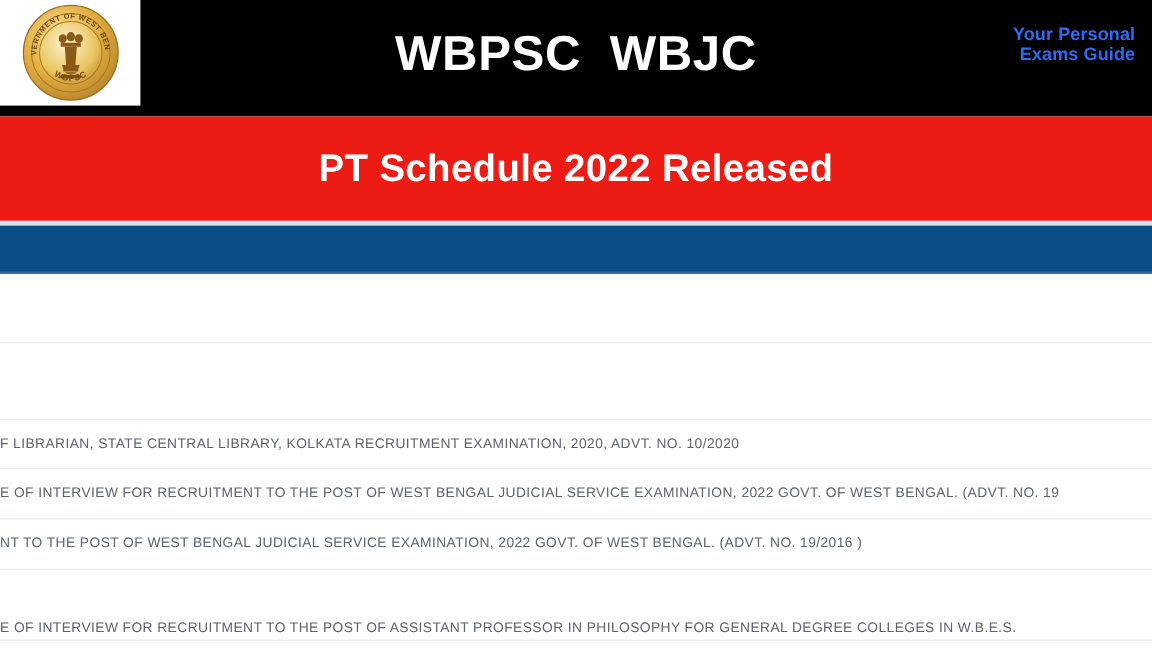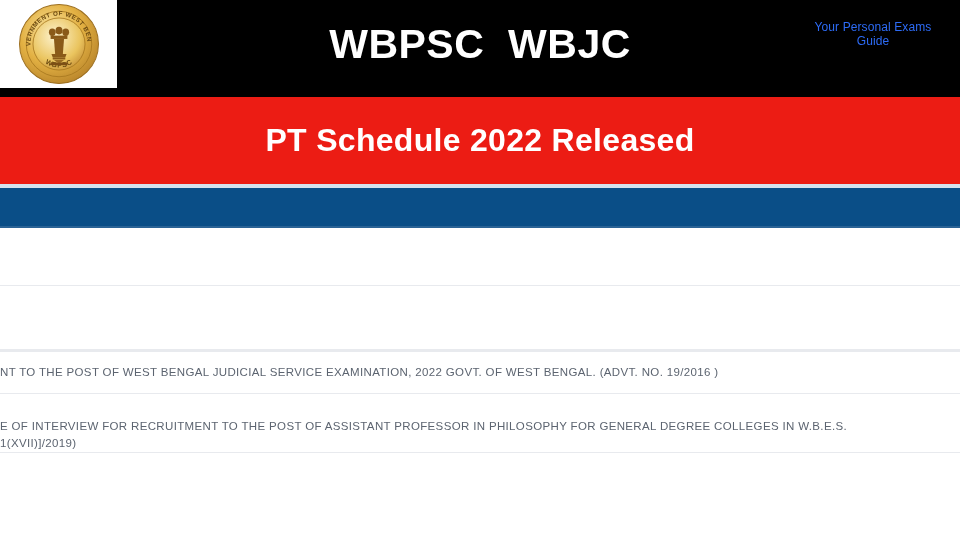--- a/index.html
+++ b/index.html
@@ -30,22 +30,22 @@
   }
 
   .prepp-logo{
     position:absolute; right:14px; top:18px; width:146px; height:62px;
   }
   .prepp-word{
     font-size:40px; font-weight:bold; color:#2d6bf5; line-height:40px;
     letter-spacing:-1.5px; text-align:left;
   }
   .prepp-tag{
-    font-size:12px; font-weight:normal; color:#2d6bf5;
-    letter-spacing:0.1px; margin-top:2px; text-align:center;
+    font-size:15px; font-weight:bold; color:#2d6bf5;
+    letter-spacing:0.1px; margin-top:2px; text-align:right;
   }
 
   
   .red-banner{
     position:absolute; left:0; top:97px; width:960px; height:87px;
     background:#ec1c14;
     display:flex; align-items:center; justify-content:center;text-align:center;
   }
   .red-banner-text{
     color:#ffffff; font-size:32px; font-weight:bold; letter-spacing:0.3px;
@@ -147,32 +147,37 @@
   <div class="blue-band"></div>
 
   <div class="content">
 
     <div class="spacer-row" style="height:55px;"></div>
     <div class="sep"></div>
 
     <div class="spacer-row" style="height:63px;"></div>
     <div class="sep"></div>
 
+    <div class="notice-row" style="height:40px;">
+      <span class="notice-text">F LIBRARIAN, STATE CENTRAL LIBRARY, KOLKATA RECRUITMENT EXAMINATION, 2020, ADVT. NO. 10/2020</span>
+    </div>
     <div class="sep"></div>
 
+    <div class="notice-row" style="height:41px;">
+      <span class="notice-text">E OF INTERVIEW FOR RECRUITMENT TO THE POST OF WEST BENGAL JUDICIAL SERVICE EXAMINATION, 2022 GOVT. OF WEST BENGAL. (ADVT. NO. 19</span>
+    </div>
     <div class="sep"></div>
 
     <div class="notice-row" style="height:41px;">
       <span class="notice-text">NT TO THE POST OF WEST BENGAL JUDICIAL SERVICE EXAMINATION, 2022 GOVT. OF WEST BENGAL. (ADVT. NO. 19/2016 )</span>
     </div>
     <div class="sep"></div>
 
     <div class="notice-row" style="height:58px;align-items:flex-end;">
       <span class="notice-text wrap">
         <span class="l1">E OF INTERVIEW FOR RECRUITMENT TO THE POST OF ASSISTANT PROFESSOR IN PHILOSOPHY FOR GENERAL DEGREE COLLEGES IN W.B.E.S.</span>
-        <span class="l2">1(XVII)]/2019)</span>
       </span>
     </div>
     <div class="sep"></div>
 
   </div>
 
 </div>
 
 </body></html>

